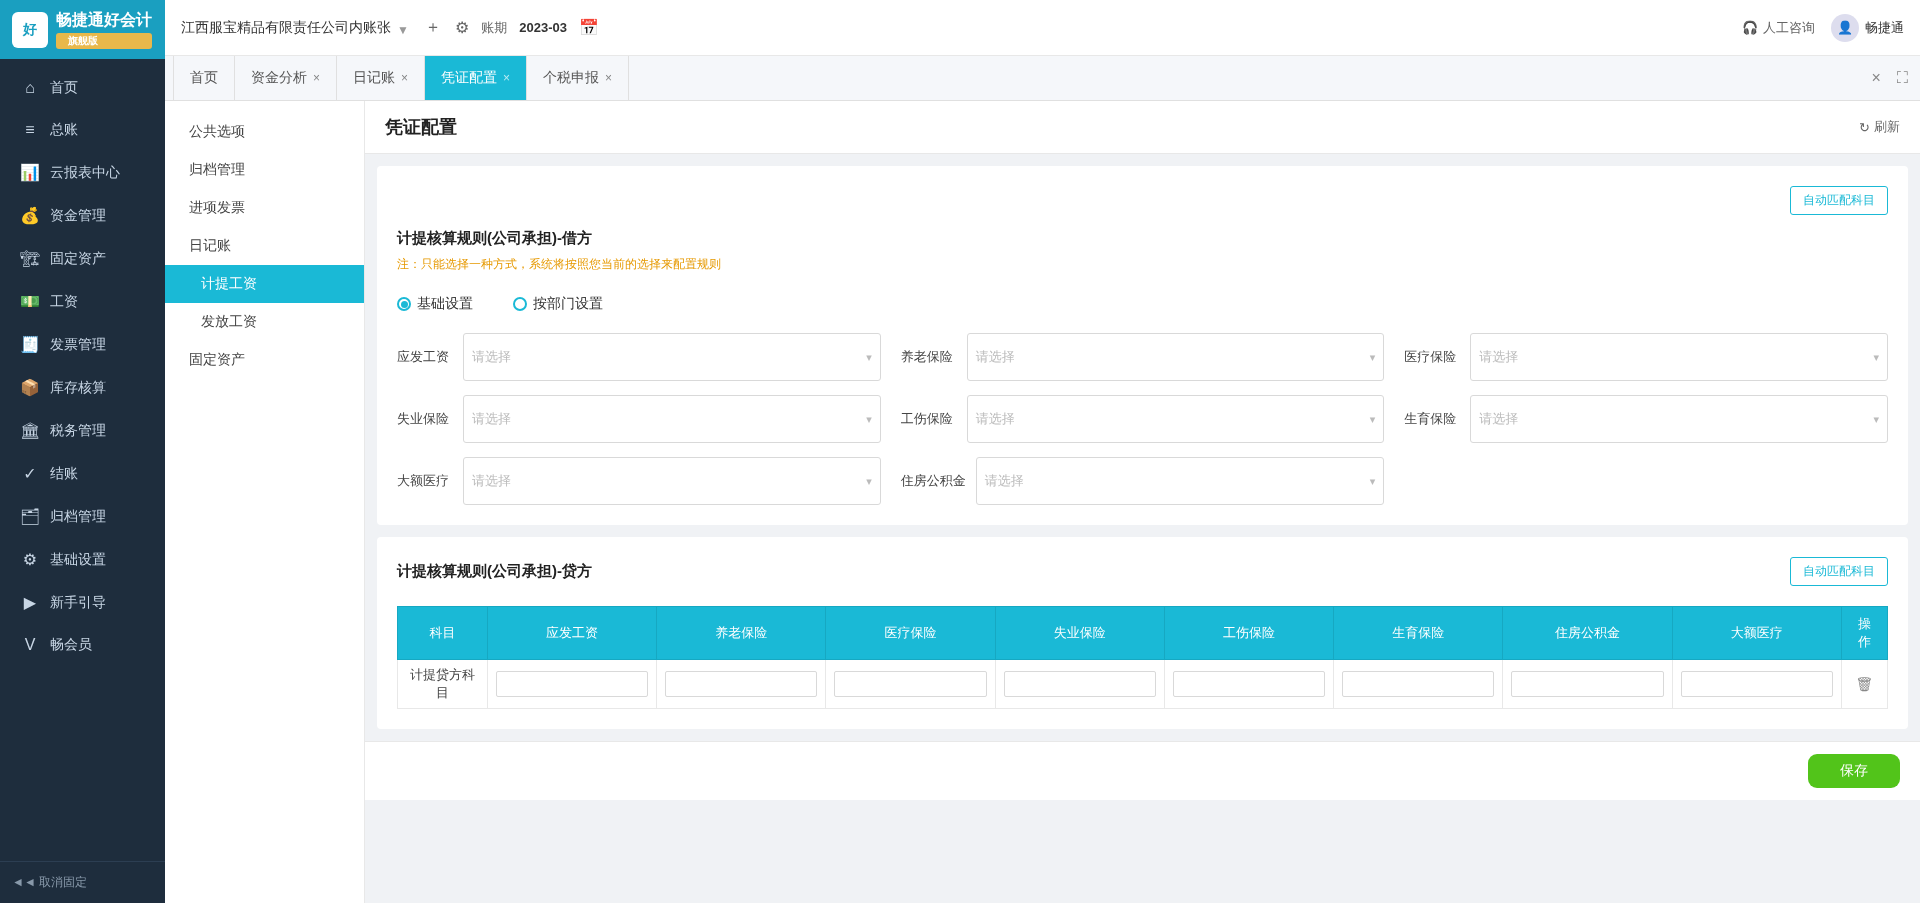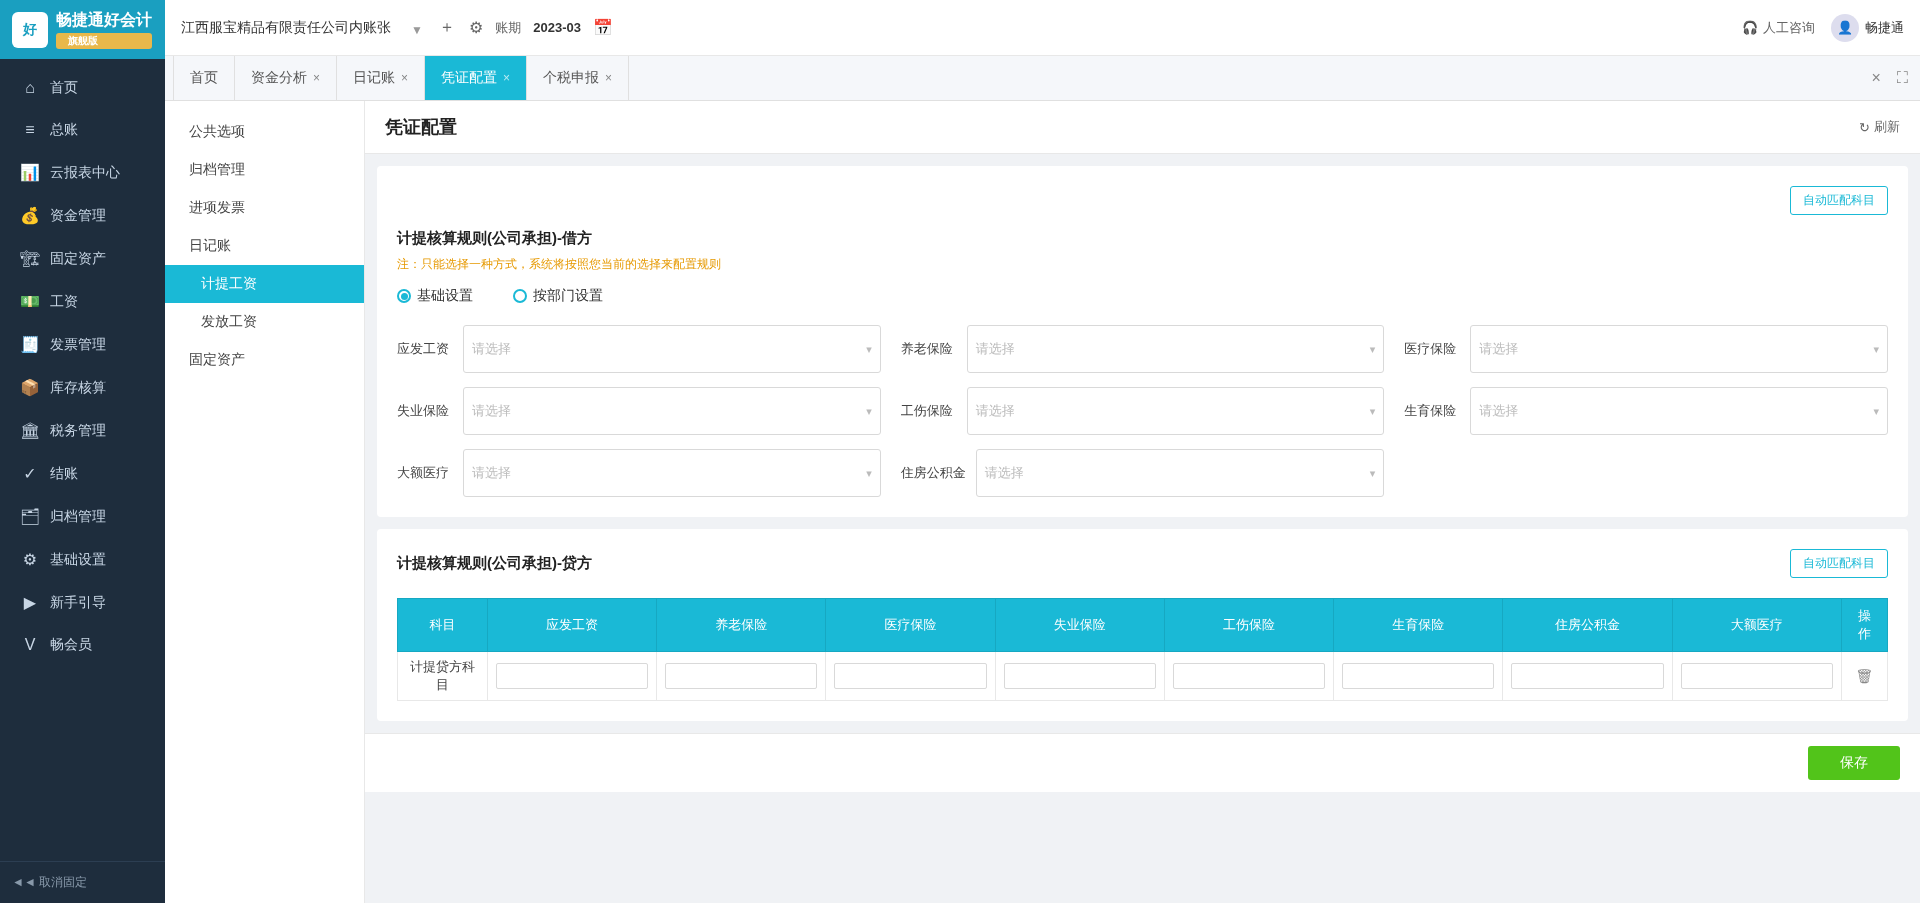--- a/index.html
+++ b/index.html
@@ -82,21 +82,21 @@
       height: 56px;
       display: flex;
       align-items: center;
       padding: 0 16px;
       border-bottom: 1px solid #e8e8e8;
       gap: 12px;
     }
     .company-selector {
       display: flex;
       align-items: flex-end;
-      gap: 20px;
+      gap: 6px;
       font-size: 14px;
       color: #333;
       cursor: pointer;
     }
     .company-selector .arrow { color: #999; font-size: 12px; }
     .top-bar-icons { display: flex; align-items: center; gap: 14px; margin-left: 4px; }
     .top-bar-icon { color: #666; cursor: pointer; font-size: 16px; }
     .period-label { color: #666; font-size: 13px; }
     .period-value { color: #333; font-weight: bold; font-size: 13px; }
     .top-bar-right { margin-left: auto; display: flex; align-items: center; gap: 16px; }
@@ -218,21 +218,21 @@
     }
     .section-title {
       font-size: 15px;
       font-weight: bold;
       color: #222;
       margin-bottom: 8px;
     }
     .section-note {
       color: #e69900;
       font-size: 12px;
-      margin-bottom: 14px;
+      margin-bottom: 22px;
     }
 
     
     .radio-group {
       display: flex;
       gap: 40px;
       margin-bottom: 20px;
     }
     .radio-label {
       display: flex;
@@ -362,21 +362,21 @@
       padding: 12px 20px;
       text-align: right;
       border-top: 1px solid #e8e8e8;
     }
     .save-btn {
       background: #52c41a;
       color: white;
       border: none;
       padding: 8px 32px;
       font-size: 14px;
-      border-radius: 3px;
+      border-radius: 9px;
       cursor: pointer;
     }
 
     
     ::-webkit-scrollbar { width: 6px; }
     ::-webkit-scrollbar-track { background: #f0f2f5; }
     ::-webkit-scrollbar-thumb { background: #ccc; border-radius: 3px; }
 
     .section-top-row {
       display: flex;

